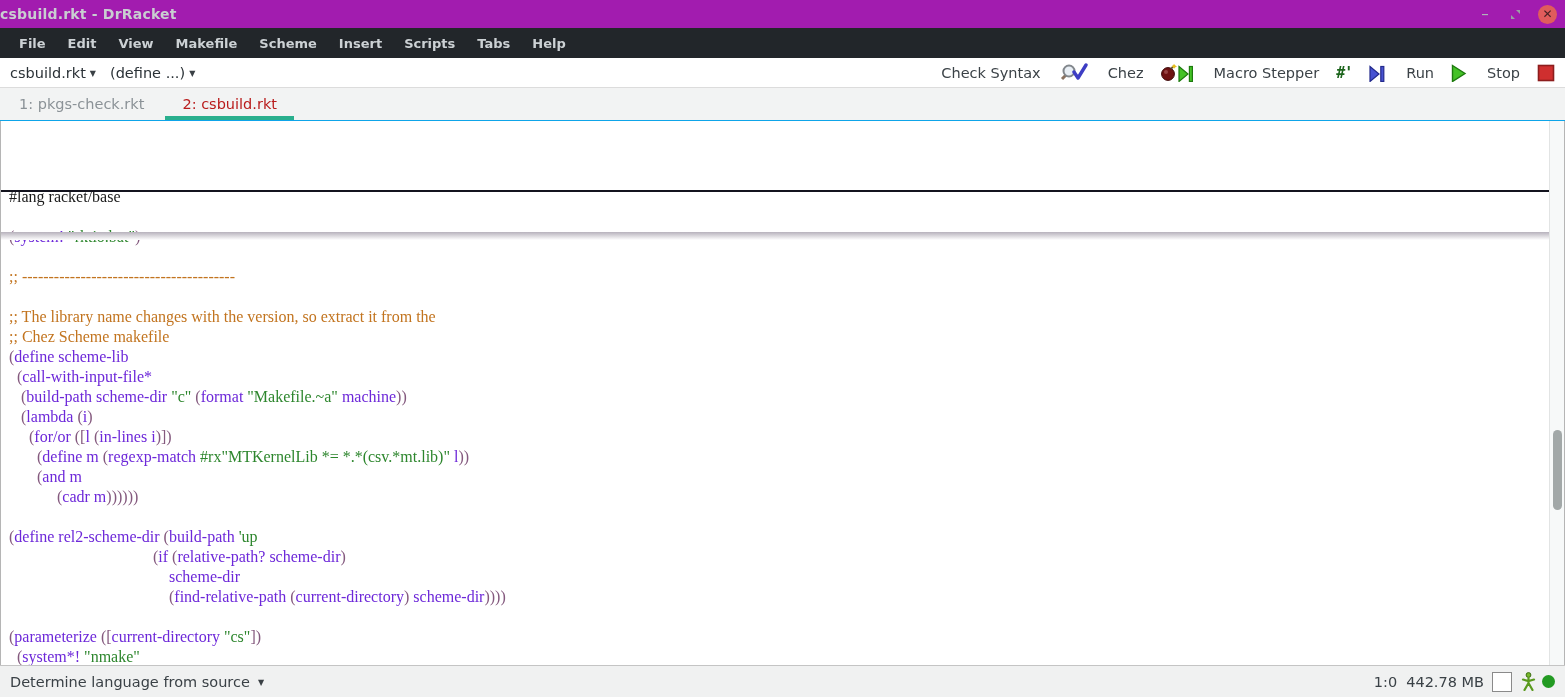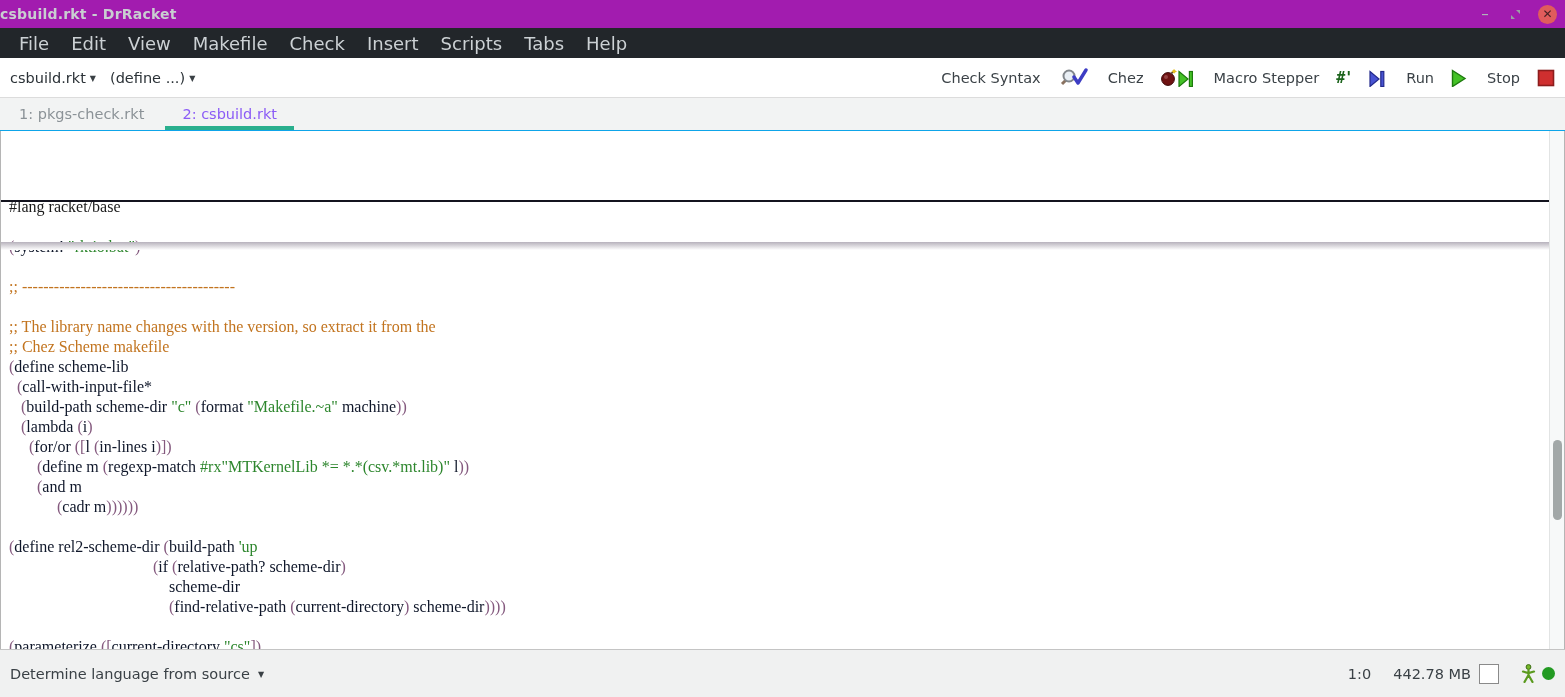--- a/index.html
+++ b/index.html
@@ -15,68 +15,68 @@
                   align-items:center; gap:16px; }
   .btn-min { color:#aeb4b8; font-size:15px; line-height:10px; width:16px; text-align:center; cursor:default; }
   .btn-max svg { display:block; }
   .btn-close { width:19px; height:19px; border-radius:50%; background:#e05c5c;
                display:flex; align-items:center; justify-content:center; }
   .btn-close span { color:#472024; font-size:12px; font-weight:bold; line-height:1; }
 
   
   .menubar { height:30px; background:#22262a; display:flex; align-items:center;
              padding-left:8px; flex:0 0 auto; }
-  .menu-item { color:#ccd1d4; font-size:18px; padding:4px 11px; cursor:default; }
-
-  
-  .toolbar { height:40px; background:#ffffff; border-bottom:1px solid #dcdcdc;
+  .menu-item { color:#ccd1d4; font-size:13px; padding:4px 11px; cursor:default;font-weight:bold; }
+
+  
+  .toolbar { height:30px; background:#ffffff; border-bottom:1px solid #dcdcdc;
              display:flex; align-items:center; padding:0 10px; flex:0 0 auto; }
   .tb-left { display:flex; align-items:center; gap:14px; }
   .tb-drop { display:flex; align-items:center; gap:4px; font-size:14.5px; color:#2b3237; }
   .caret { font-size:8px; color:#3a4045; transform:translateY(1px); }
   .tb-right { margin-left:auto; display:flex; align-items:center; gap:20px; }
   .tb-btn { display:flex; align-items:center; gap:17px; font-size:14.5px; color:#3b4247; cursor:default; }
   .tb-btn svg { display:block; }
   .hash-glyph { font-family:"DejaVu Sans Mono",monospace; font-weight:bold; color:#1c641c;
                 font-size:15px; letter-spacing:-1px; }
 
   
   .tabbar { height:33px; background:#f2f3f3; border-bottom:1px solid #0ea5e9;
             display:flex; align-items:stretch; padding-left:0; flex:0 0 auto; }
   .tab { display:flex; align-items:center; padding:0 19px; font-size:14.5px;
          color:#8b9297; position:relative; cursor:default; }
-  .tab.active { color:#8b5cf6; }
+  .tab.active { color:#b91c1c; }
   .tab.active::after { content:""; position:absolute; left:2px; right:2px; bottom:0;
                        height:4px; background:#2aaf8d; }
 
   
   .editor { flex:1 1 auto; background:#fff; position:relative; display:flex;
             border-left:1px solid #b5b5b5; border-right:1px solid #b5b5b5; overflow:hidden; }
   .code { flex:1 1 auto; padding:6px 0 0 8px; position:relative;
           font-family:Liberation Serif, serif;
           font-size:16px; line-height:20px; white-space:pre; color:#000; overflow:hidden; }
   .code-line { height:20px; }
   .tk-d { color:#1a1a1a; }
-  .tk-k { color:#0f172a;margin-top:25px; }
+  .tk-k { color:#6d28d9;margin-top:25px; }
   .tk-s { color:#2d862d; }
   .tk-c { color:#c2741f; }
   .tk-p { color:#84597e; }
   .lang-divider { position:absolute; left:0; right:0; top:29px; height:10px; pointer-events:none; }
   .lang-divider .bar { height:2px; background:#14141f; }
   .lang-divider .shadow { height:8px; background:linear-gradient(#b7b2bc,#ffffff); }
 
   .scrollbar { flex:0 0 15px; background:#f7f9f9; border-left:1px solid #e2e4e4; position:relative; }
   .scroll-thumb { position:absolute; left:3px; width:9px; height:80px; top:309px;
                   background:#a2a8a8; border-radius:5px; }
 
   
-  .statusbar { height:48px; background:#f0f1f1; border-top:1px solid #c4c4c4;
+  .statusbar { height:32px; background:#f0f1f1; border-top:1px solid #c4c4c4;
                display:flex; align-items:center; padding:0 10px; flex:0 0 auto; }
   .lang-select { display:flex; align-items:center; gap:8px; font-size:14.5px; color:#3a4146; }
-  .status-right { margin-left:auto; display:flex; align-items:center; gap:22px; }
+  .status-right { margin-left:auto; display:flex; align-items:center; gap:9px; }
   .pos-indicator, .mem-indicator { font-size:14.5px; color:#3a4146; }
   .mem-group { display:flex; align-items:center; gap:8px; }
   .mem-box { width:20px; height:20px; background:#fff; border:1px solid #8a8a8a; }
   .icon-group { display:flex; align-items:center; gap:6px; }
   .green-dot { width:13px; height:13px; border-radius:50%; background:#229a22; }
 </style>
 </head>
 <body>
 
 <div class="window">
@@ -95,21 +95,21 @@
         <span>✕</span>
       </div>
     </div>
   </div>
 
   <div class="menubar" id="menubar">
       <div class="menu-item">File</div>
       <div class="menu-item">Edit</div>
       <div class="menu-item">View</div>
       <div class="menu-item">Makefile</div>
-      <div class="menu-item">Check</div>
+      <div class="menu-item">Scheme</div>
       <div class="menu-item">Insert</div>
       <div class="menu-item">Scripts</div>
       <div class="menu-item">Tabs</div>
       <div class="menu-item">Help</div>
     </div>
 
   <div class="toolbar">
     <div class="tb-left">
       <div class="tb-drop">
         <span>csbuild.rkt</span>

